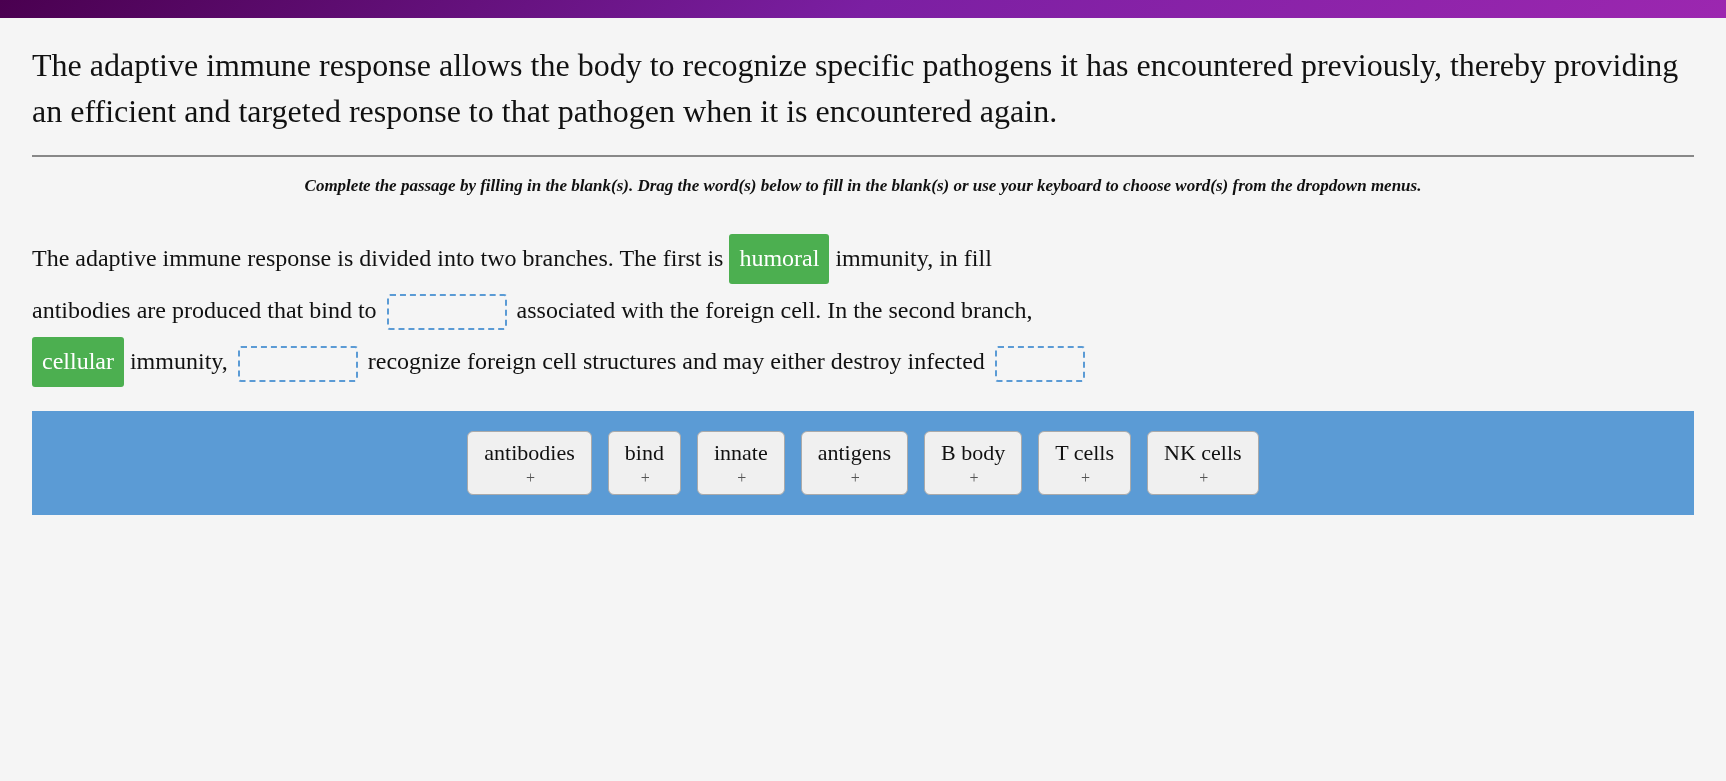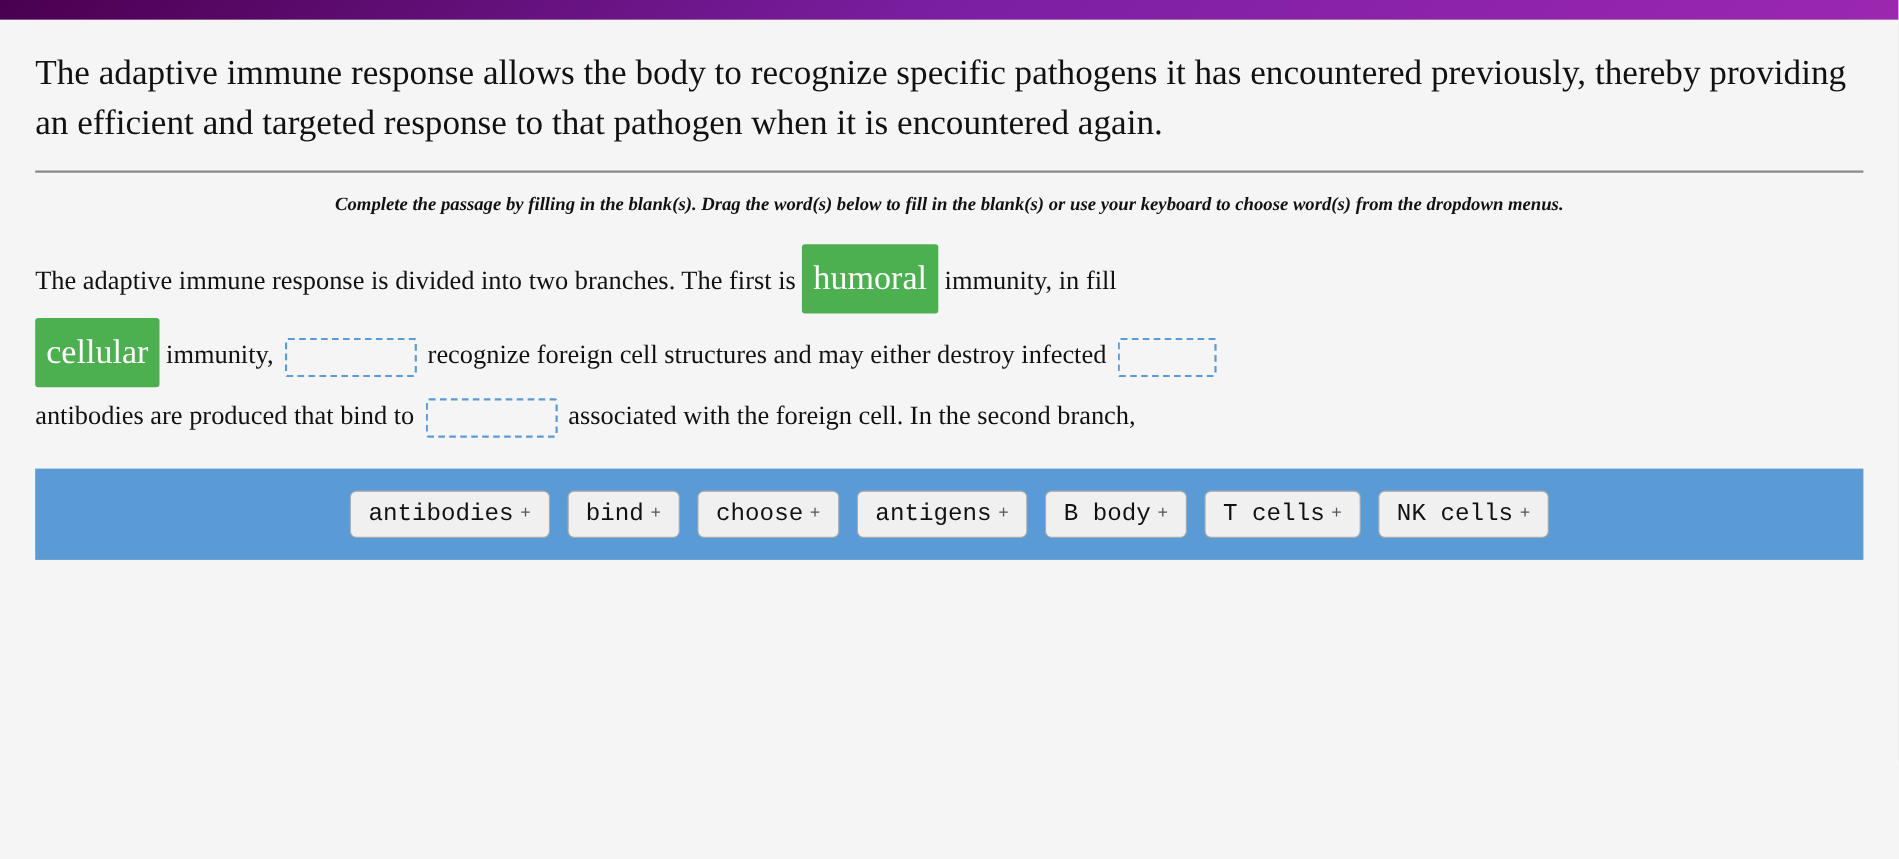--- a/index.html
+++ b/index.html
@@ -35,42 +35,42 @@
       border-top: 2px solid #888;
       margin-bottom: 16px;
     }
 
     .instructions {
       font-size: 17px;
       font-style: italic;
       font-weight: bold;
       text-align: center;
       color: #111;
-      margin-bottom: 24px;
+      margin-bottom: 36px;
       line-height: 1.5;
     }
 
     .passage {
       font-size: 24px;
       line-height: 1.9;
       color: #111;
       margin-bottom: 24px;
     }
 
     .passage p {
       margin-bottom: 4px;
     }
 
     .filled-blank {
       display: inline-block;
       background: #4caf50;
       color: white;
       padding: 2px 10px;
       border-radius: 3px;
-      font-size: 31px;
+      font-size: 24px;
     }
 
     .empty-blank {
       display: inline-block;
       border: 2.5px dashed #5b9bd5;
       border-radius: 3px;
       min-width: 110px;
       height: 36px;
       vertical-align: middle;
       margin: 0 4px;
@@ -87,25 +87,26 @@
     }
 
     .word-chip {
       display: inline-flex;
       align-items: center;
       background: #f0f0f0;
       border: 1.5px solid #aaa;
       border-radius: 6px;
       padding: 8px 16px;
       font-size: 22px;
-      font-family: Liberation Mono, monospace;
+      font-family: Liberation Serif, serif;
       cursor: grab;
       color: #111;
       gap: 4px;
       user-select: none;
+      flex-direction: column;
     }
 
     .word-chip .plus-icon {
       font-size: 16px;
       color: #555;
       vertical-align: super;
       line-height: 1;
       margin-left: 2px;
     }
 
@@ -132,44 +133,44 @@
 
   <p class="instructions">Complete the passage by filling in the blank(s). Drag the word(s) below to fill in the blank(s) or use your keyboard to choose word(s) from the dropdown menus.</p>
 
   <div class="passage">
     <p>
       <span>The adaptive immune response is divided into two branches. The first is</span>
       <span class="filled-blank">humoral</span>
       <span>immunity, in fill</span>
     </p>
     <p>
+      <span>antibodies are produced that bind to</span>
+      <span class="empty-blank blank-medium"></span>
+      <span>associated with the foreign cell. In the second branch,</span>
+    </p>
+    <p>
       <span class="filled-blank">cellular</span>
       <span>immunity,</span>
       <span class="empty-blank blank-medium"></span>
       <span>recognize foreign cell structures and may either destroy infected</span>
       <span class="empty-blank blank-small"></span>
-    </p>
-    <p>
-      <span>antibodies are produced that bind to</span>
-      <span class="empty-blank blank-medium"></span>
-      <span>associated with the foreign cell. In the second branch,</span>
     </p>
   </div>
 
   <div class="word-bank">
     <div class="word-chip">
       <span>antibodies</span>
         <span class="plus-icon">+</span>
     </div>
     <div class="word-chip">
       <span>bind</span>
         <span class="plus-icon">+</span>
     </div>
     <div class="word-chip">
-      <span>choose</span>
+      <span>innate</span>
         <span class="plus-icon">+</span>
     </div>
     <div class="word-chip">
       <span>antigens</span>
         <span class="plus-icon">+</span>
     </div>
     <div class="word-chip">
       <span>B body</span>
         <span class="plus-icon">+</span>
     </div>

